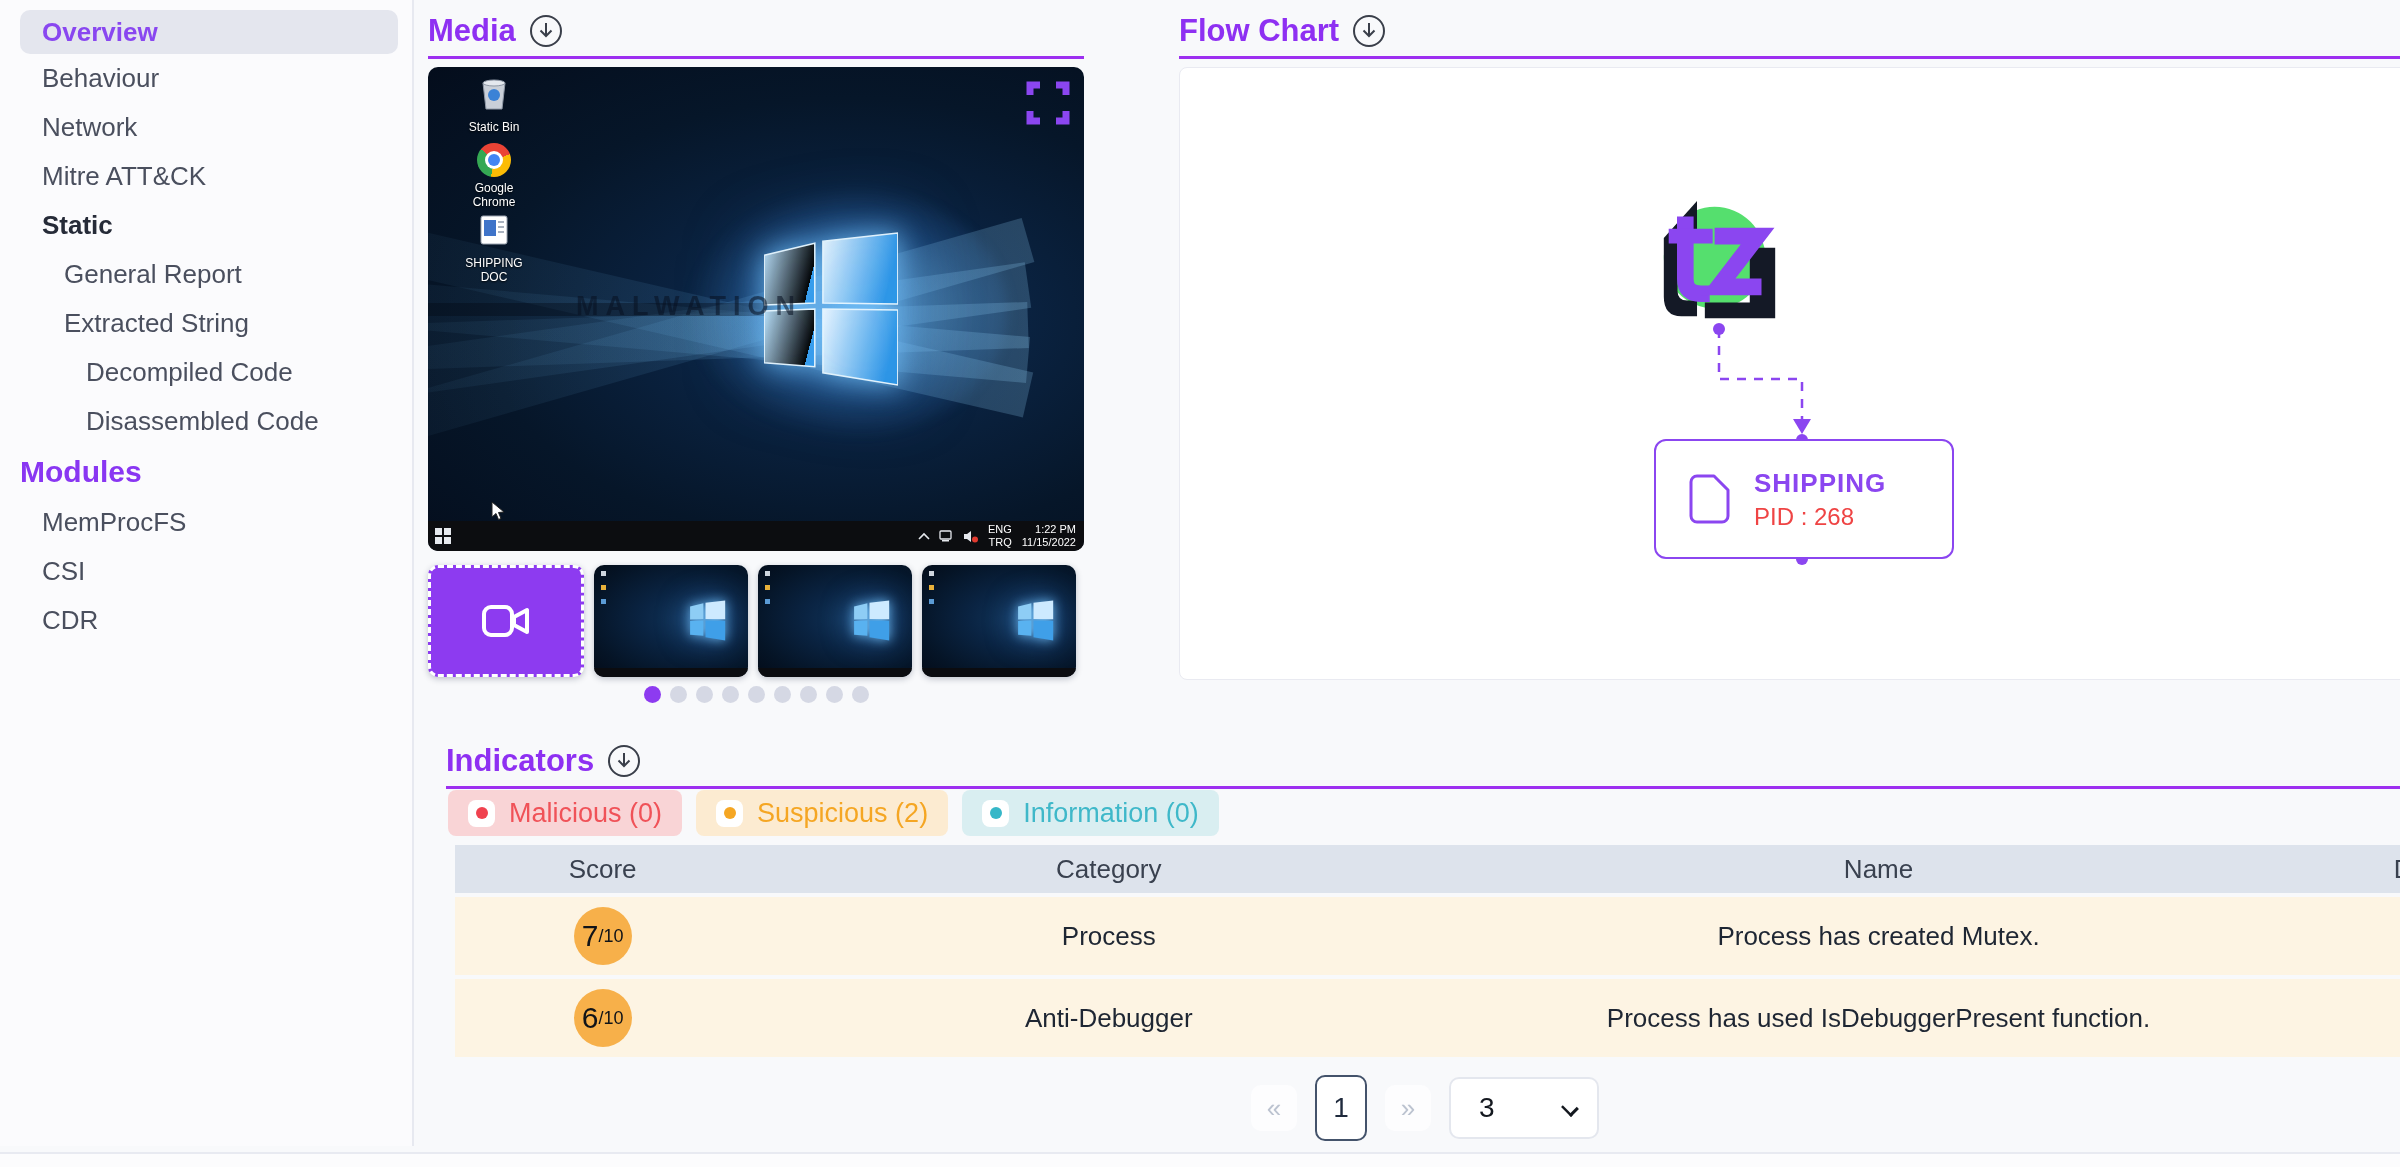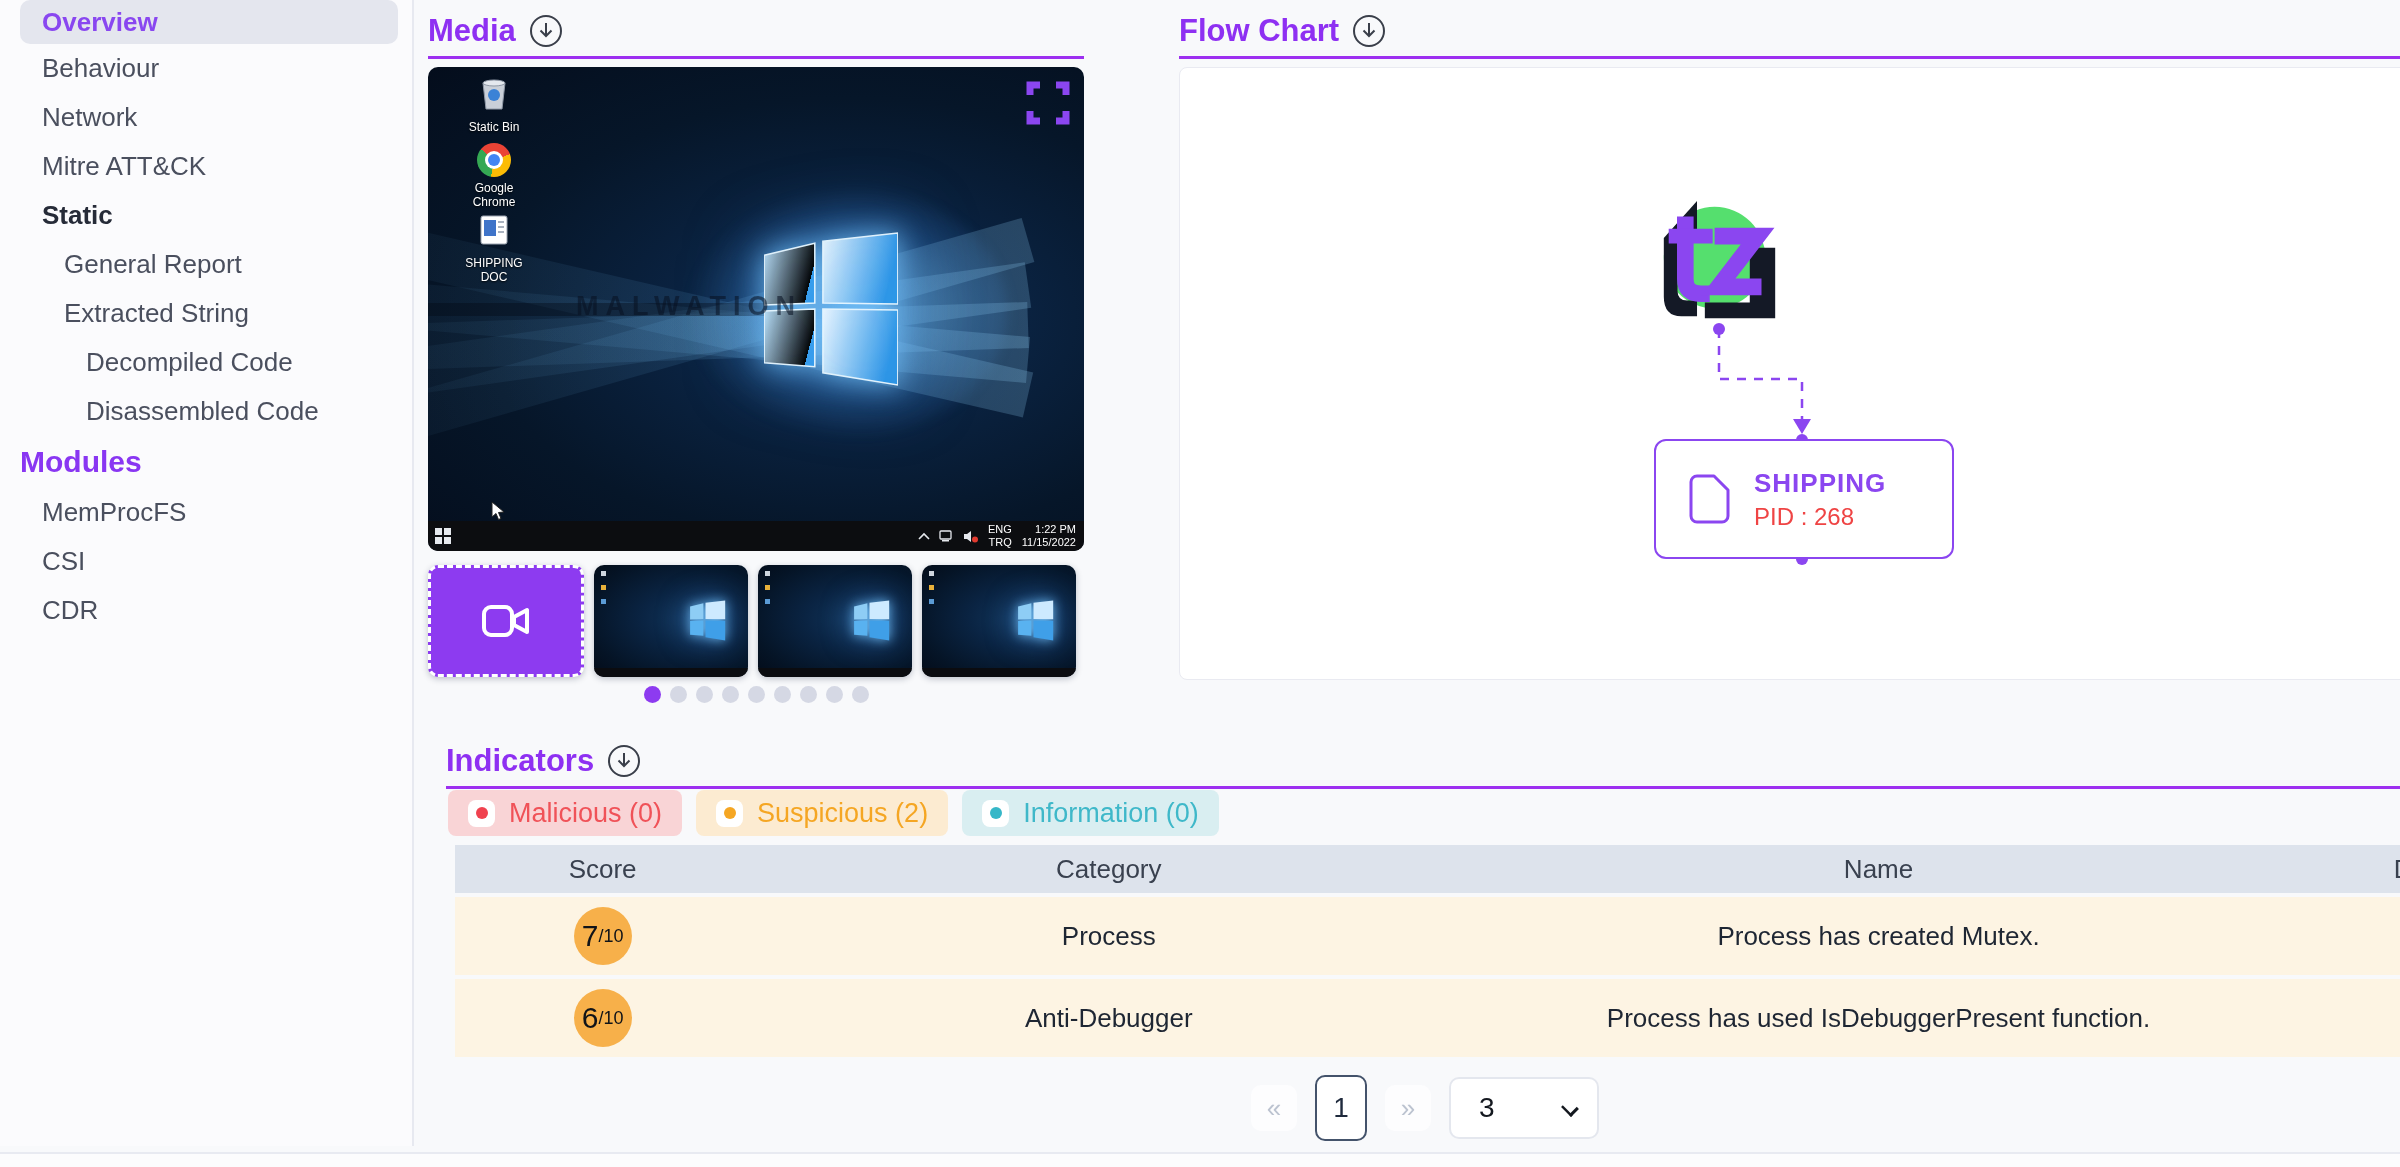--- a/index.html
+++ b/index.html
@@ -2,21 +2,21 @@
 <html><head>
 <meta charset="utf-8">
 <style>
   * { margin:0; padding:0; box-sizing:border-box; }
   html,body { width:2400px; height:1167px; font-family:"Liberation Sans", sans-serif; background:#f8f9fb; overflow:hidden; }
   .page { position:relative; width:2400px; height:1167px; background:#f8f9fb; }
   .page-bottom-border { position:absolute; left:0; top:1152px; width:2400px; height:2px; background:#e8eaf1; }
   .below-strip { position:absolute; left:0; top:1154px; width:2400px; height:13px; background:#fcfcfd; }
 
   
-  .sidebar { position:absolute; left:0; top:0; width:414px; height:1146px; background:#fbfbfd; border-right:2px solid #e7e9f0; }
+  .sidebar { position:absolute; left:0; top:0; width:414px; height:1146px; background:#fbfbfd; border-right:2px solid #e7e9f0; padding-top:10px; }
   .side-item { height:49px; display:flex; align-items:center; font-size:26px; color:#4a4f5e; padding-left:42px; cursor:pointer; }
   .side-item.lvl2 { padding-left:64px; }
   .side-item.lvl3 { padding-left:86px; }
   .side-item.bold { font-weight:700; color:#262b38; }
   .side-item.active { background:#e4e6ee; border-radius:10px; margin:0 14px 0 20px; padding-left:22px; height:44px; color:#8947f0; font-weight:600; }
   .side-item.section { padding-left:20px; font-size:30px; font-weight:700; color:#8936f2; height:52px; }
 
   
   .main { position:absolute; left:428px; top:10px; width:1956px; }
   .sec-header { display:flex; align-items:center; gap:14px; height:42px; }

